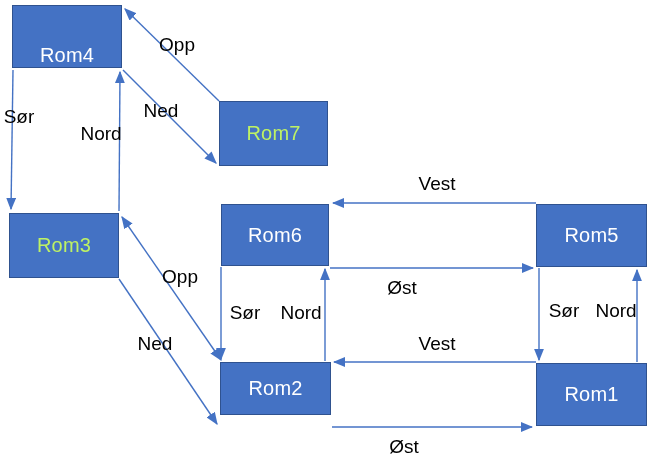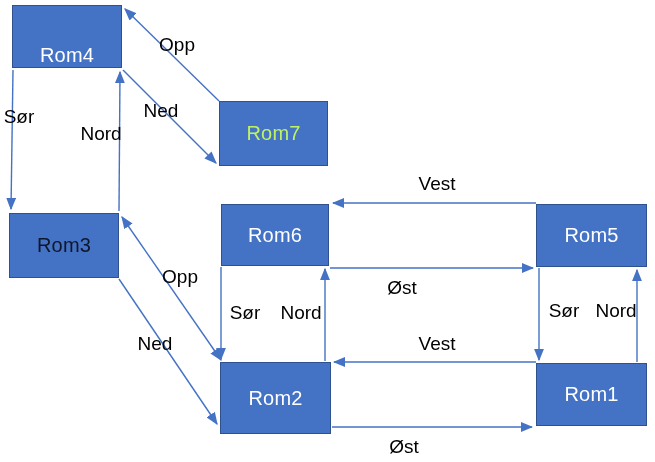--- a/index.html
+++ b/index.html
@@ -72,29 +72,29 @@
       </g>
   </svg>
   <div id="nodes-layer">
       <div class="room-box" style="left: 12px; top: 5px; width: 110px; height: 63px; background: rgb(68, 114, 196); border: 1.5px solid rgb(47, 82, 143); align-items: flex-end;">
         <span class="room-label" style="color: rgb(255, 255, 255);">Rom4</span>
       </div>
       <div class="room-box" style="left: 219px; top: 101px; width: 109px; height: 65px; background: rgb(68, 114, 196); border: 1.5px solid rgb(47, 82, 143);">
         <span class="room-label" style="color: #bef264;">Rom7</span>
       </div>
       <div class="room-box" style="left: 9px; top: 213px; width: 110px; height: 65px; background: rgb(68, 114, 196); border: 1.5px solid rgb(47, 82, 143);">
-        <span class="room-label" style="color: #0f172a;">Rom3</span>
+        <span class="room-label" style="color: #bef264;">Rom3</span>
       </div>
       <div class="room-box" style="left: 221px; top: 204px; width: 108px; height: 62px; background: rgb(68, 114, 196); border: 1.5px solid rgb(47, 82, 143);">
         <span class="room-label" style="color: rgb(255, 255, 255); text-align: right;">Rom6</span>
       </div>
       <div class="room-box" style="left: 536px; top: 204px; width: 111px; height: 63px; background: rgb(68, 114, 196); border: 1.5px solid rgb(47, 82, 143);">
         <span class="room-label" style="color: rgb(255, 255, 255);">Rom5</span>
       </div>
-      <div class="room-box" style="left: 220px; top: 362px; width: 111px; height: 72px; background: rgb(68, 114, 196); border: 1.5px solid rgb(47, 82, 143);">
+      <div class="room-box" style="left: 220px; top: 362px; width: 111px; height: 53px; background: rgb(68, 114, 196); border: 1.5px solid rgb(47, 82, 143);">
         <span class="room-label" style="color: rgb(255, 255, 255);">Rom2</span>
       </div>
       <div class="room-box" style="left: 536px; top: 363px; width: 111px; height: 63px; background: rgb(68, 114, 196); border: 1.5px solid rgb(47, 82, 143); align-items: center;">
         <span class="room-label" style="color: rgb(255, 255, 255);">Rom1</span>
       </div>
     </div>
   <div id="labels-layer">
       <div class="dir-label" style="left: 177px; top: 44px; color: rgb(0, 0, 0);">Opp</div>
       <div class="dir-label" style="left: 161px; top: 110px; color: rgb(0, 0, 0);">Ned</div>
       <div class="dir-label" style="left: 19px; top: 116px; color: rgb(0, 0, 0);">Sør</div>

